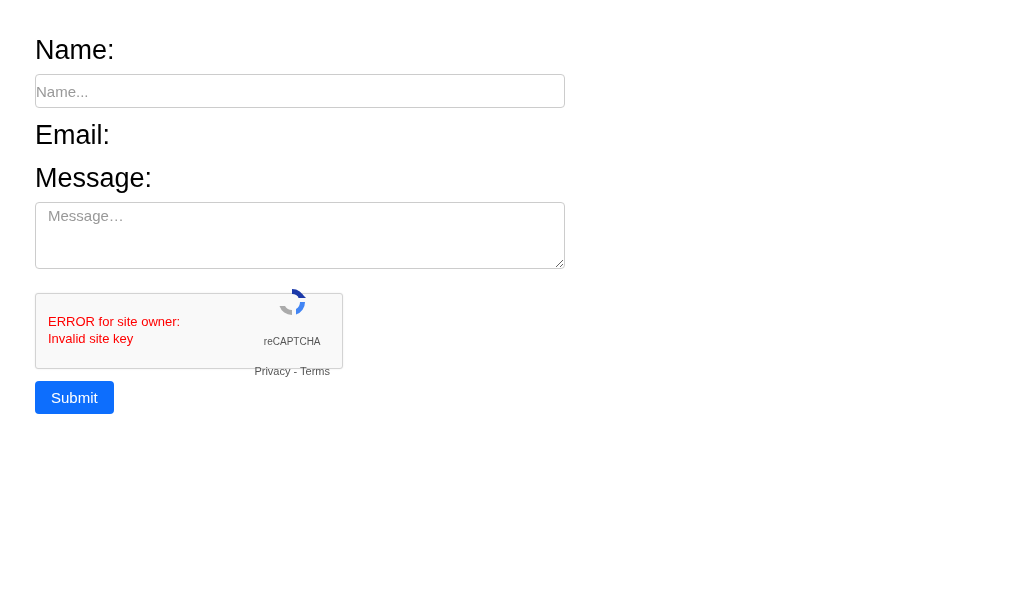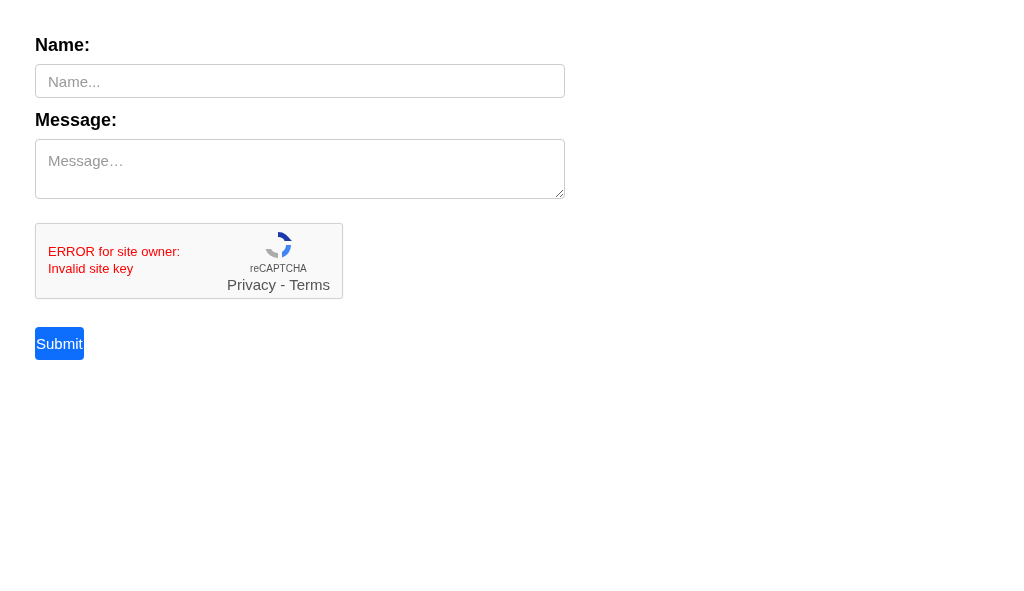--- a/index.html
+++ b/index.html
@@ -13,117 +13,118 @@
       padding: 35px;
     }
     .form-container {
       width: 530px;
     }
     .form-group {
       margin-bottom: 12px;
     }
     .form-label {
       display: block;
-      font-size: 18px;
-      font-weight: 700;
+      font-size: 27px;
+      font-weight: 400;
       color: #000;
       margin-bottom: 8px;
     }
     .form-input {
       width: 100%;
-      padding: 6px 12px;
+      padding: 6px 0;
       font-size: 15px;
       color: #555;
       background: #fff;
       border: 1px solid #ccc;
       border-radius: 4px;
       height: 34px;
     }
     .form-input::placeholder {
       color: #999;
     }
     .form-textarea {
       width: 100%;
-      padding: 12px 12px;
+      padding: 4px 12px;
       font-size: 15px;
       color: #555;
       background: #fff;
       border: 1px solid #ccc;
       border-radius: 4px;
-      height: 60px;
+      height: 67px;
       resize: vertical;
       font-family: inherit;
     }
     .form-textarea::placeholder {
       color: #999;
     }
     .recaptcha-box {
       width: 308px;
       height: 76px;
       background: #f9f9f9;
       border: 1px solid #d3d3d3;
       border-radius: 3px;
       display: flex;
       align-items: center;
       justify-content: space-between;
       padding: 10px 12px;
       margin-top: 20px;
-      margin-bottom: 28px;
+      margin-bottom: 12px;
       box-shadow: 0 0 2px rgba(0,0,0,0.08);
     }
     .recaptcha-error {
       color: #ff0000;
       font-size: 13px;
       line-height: 1.3;
       max-width: 160px;
     }
     .recaptcha-right {
       display: flex;
       flex-direction: column;
       align-items: center;
-      gap: 2px;
+      gap: 18px;
     }
     .recaptcha-logo {
       width: 32px;
       height: 32px;
       position: relative;
     }
     .recaptcha-label {
       font-size: 10px;
       color: #555;
       font-weight: 500;
     }
     .recaptcha-links {
-      font-size: 15px;
+      font-size: 11px;
       color: #555;
     }
     .submit-btn {
       background: #0d6efd;
       color: #fff;
       border: none;
       border-radius: 4px;
-      padding: 8px 1px;
+      padding: 8px 16px;
       font-size: 15px;
       cursor: pointer;
     }
   </style>
 </head>
 <body>
 
 <div class="form-container">
 
   <div class="form-group">
     <label class="form-label">Name:</label>
     <input type="text" class="form-input" placeholder="Name..." style="">
   </div>
 
   <div class="form-group">
   </div>
 
   <div class="form-group">
+    <label class="form-label">Email:</label>
   </div>
 
   <div class="form-group">
     <label class="form-label">Message:</label>
     <textarea class="form-textarea" placeholder="Message…" style=""></textarea>
   </div>
 
   <div class="recaptcha-box">
     <div class="recaptcha-error">ERROR for site owner: Invalid site key</div>
     <div class="recaptcha-right">

